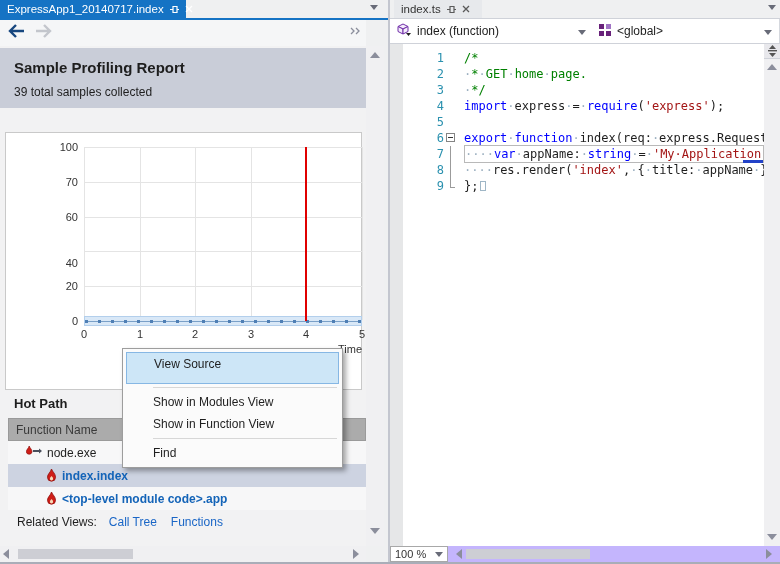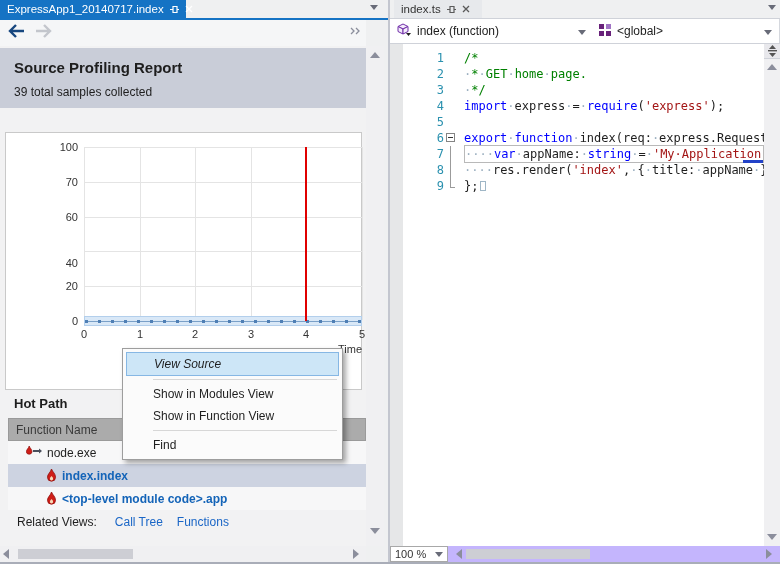--- a/index.html
+++ b/index.html
@@ -49,32 +49,32 @@
   .sel-band .mid { position:absolute; left:0; right:0; top:4px; height:1px; background:#7aa0c8; }
   .spike { position:absolute; width:2px; background:#e00000; }
   .time-label { position:absolute; font-size:11px; color:#333; }
 
   .hotpath-heading { position:absolute; left:14px; top:350px; font-size:13px; font-weight:bold; }
   .hp-header { position:absolute; left:8px; top:372px; width:358px; height:23px; background:#ababab;
                border:1px solid #9a9a9a; color:#3a3a3a; display:flex; align-items:center; padding-left:7px; }
   .hp-row { position:absolute; left:8px; width:358px; height:23px; display:flex; align-items:center; gap:5px; }
   .hp-row .flame svg { display:block; }
   .hp-label.link-bold { color:#1464b8; font-weight:bold; }
-  .related { position:absolute; left:17px; top:469px; display:flex; gap:18px; align-items:center;text-align:right; }
+  .related { position:absolute; left:17px; top:469px; display:flex; gap:12px; align-items:center;text-align:right; }
   .related a { color:#1a66c6; text-decoration:none; }
 
   
   .lp-vscroll { position:absolute; left:366px; top:46px; width:18px; height:500px; background:#f0f0f2; }
   .lp-hscroll { position:absolute; left:0; top:546px; width:366px; height:16px; background:#f0f0f2; }
 
   
   .context-menu { position:absolute; left:122px; top:348px; width:221px; background:#fbfbfb;
                   border:1px solid #9d9d9d; box-shadow:3px 3px 5px rgba(0,0,0,.35); padding:3px; z-index:50; }
   .menu-item { height:22px; line-height:22px; padding-left:27px; color:#1e1e1e; }
-  .menu-item.hl { background:#cde6f7; border:1px solid #86b7e4; height:24px; line-height:22px;font-style:italic; }
+  .menu-item.hl { background:#cde6f7; border:1px solid #86b7e4; height:32px; line-height:22px; }
   .menu-sep { height:1px; background:#d7d7d7; margin:3px 2px 3px 27px; }
 
   
   .navbar { position:absolute; left:0; top:18px; width:390px; height:26px; background:#fff;
             border-top:1px solid #cfd2d9; border-bottom:1px solid #cfd2d9; display:flex; }
   .combo { position:relative; display:flex; align-items:center; gap:6px; padding-left:6px; }
   .combo .caret { position:absolute; right:7px; top:11px; }
   .combo1 { width:187px; border-right:1px solid #d5d8de; }
   .combo2 { flex:1; }
 
@@ -137,21 +137,21 @@
               <path d="M10 1l6 6-6 6M16 7H2" stroke="#c3c6cc" stroke-width="2.4" fill="none"></path>
             </svg></span>
       </div>
       <span style="position:absolute;right:6px;top:4px"><svg width="10" height="8" viewBox="0 0 10 8">
             <path d="M1 1l3 3-3 3M6 1l3 3-3 3" stroke="#8b8e9c" stroke-width="1.3" fill="none"></path>
           </svg></span>
     </div>
 
     <div class="lp-content">
       <div class="report-header">
-        <div class="report-title">Source Profiling Report</div>
+        <div class="report-title">Sample Profiling Report</div>
         <div class="report-subtitle">39 total samples collected</div>
       </div>
 
       <div class="chart-panel">
           <div class="plot" style="left: 78px; top: 14px; width: 278px; height: 174px;">
             <div class="gridline-v" style="left: 0px;"></div>
             <div class="gridline-v" style="left: 56px;"></div>
             <div class="gridline-v" style="left: 111px;"></div>
             <div class="gridline-v" style="left: 167px;"></div>
             <div class="gridline-v" style="left: 222px;"></div>

